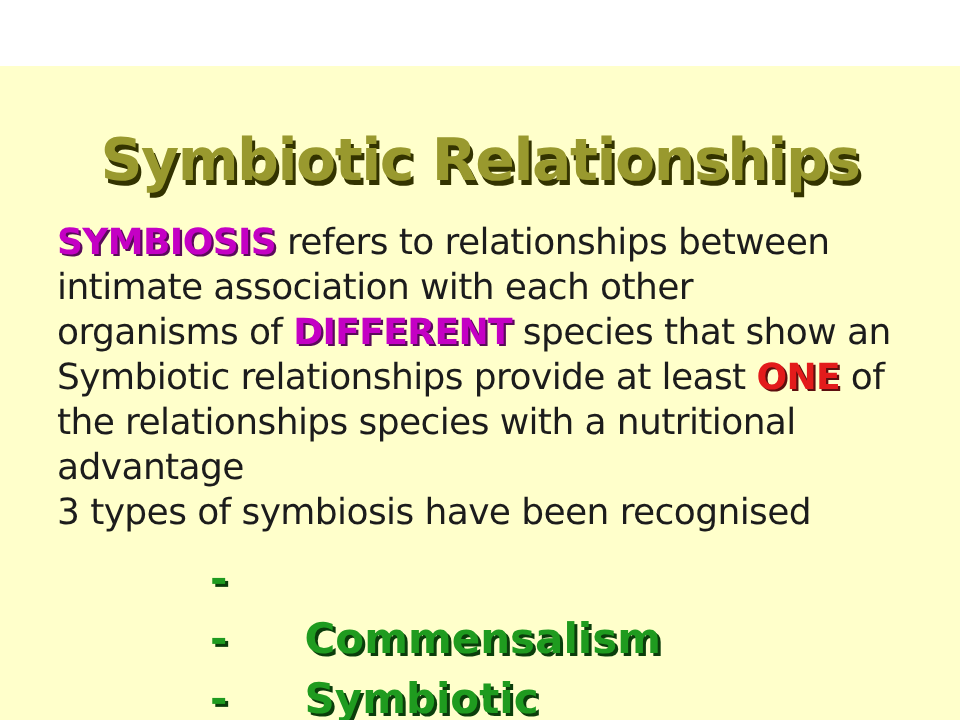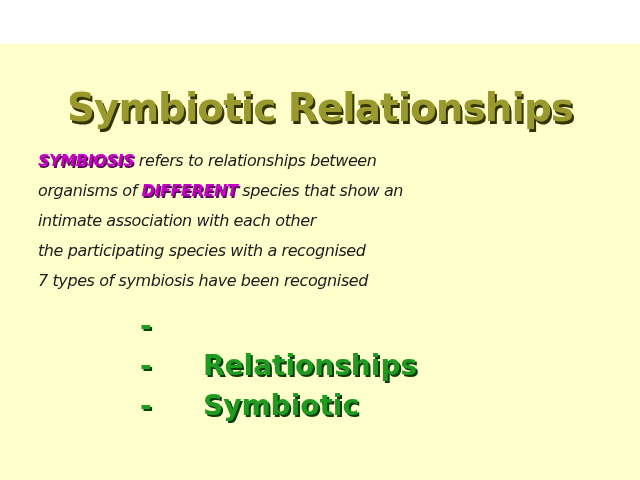--- a/index.html
+++ b/index.html
@@ -33,25 +33,24 @@
     text-align: center;
     font-size: 39px;
     line-height: 48px;
     font-weight: bold;
     letter-spacing: -1px;
     color: var(--title);
     text-shadow: 2px 3px 0 var(--title-shadow);
   }
   .body-text {
     margin: 14px 0 0 38px;
-    font-size: 16px;
+    font-size: 24px;
     line-height: 30px;
     letter-spacing: -0.4px;
     color: var(--ink);
-    font-style: italic;
   }
   .body-line {
     white-space: nowrap;
     height: 30px;
   }
   .seg-magenta {
     color: var(--magenta);
     font-weight: bold;
     text-shadow: 1.5px 1.5px 0 var(--magenta-shadow);
   }
@@ -77,31 +76,33 @@
     width: 63px;
   }
 </style>
 </head>
 <body>
 
 <div class="slide">
   <h1 class="title">Symbiotic Relationships</h1>
   <div class="body-text" id="body-lines">
       <div class="body-line"><span class="seg-magenta">SYMBIOSIS</span><span class="seg-normal"> refers to relationships between</span></div>
+      <div class="body-line"><span class="seg-normal">intimate association with each other</span></div>
       <div class="body-line"><span class="seg-normal">organisms of </span><span class="seg-magenta">DIFFERENT</span><span class="seg-normal"> species that show an</span></div>
-      <div class="body-line"><span class="seg-normal">intimate association with each other</span></div>
-      <div class="body-line"><span class="seg-normal">the participating species with a recognised</span></div>
-      <div class="body-line"><span class="seg-normal">7 types of symbiosis have been recognised</span></div>
+      <div class="body-line"><span class="seg-normal">Symbiotic relationships provide at least </span><span class="seg-red">ONE</span><span class="seg-normal"> of</span></div>
+      <div class="body-line"><span class="seg-normal">the relationships species with a nutritional</span></div>
+      <div class="body-line"><span class="seg-normal">advantage</span></div>
+      <div class="body-line"><span class="seg-normal">3 types of symbiosis have been recognised</span></div>
     </div>
   <div class="type-list" id="type-list">
       <div class="list-row">
         <span class="dash">-</span>
       </div>
       <div class="list-row">
         <span class="dash">-</span>
-        <span class="list-label">Relationships</span>
+        <span class="list-label">Commensalism</span>
       </div>
       <div class="list-row">
         <span class="dash">-</span>
         <span class="list-label">Symbiotic</span>
       </div>
     </div>
 </div>
 
 </body></html>

